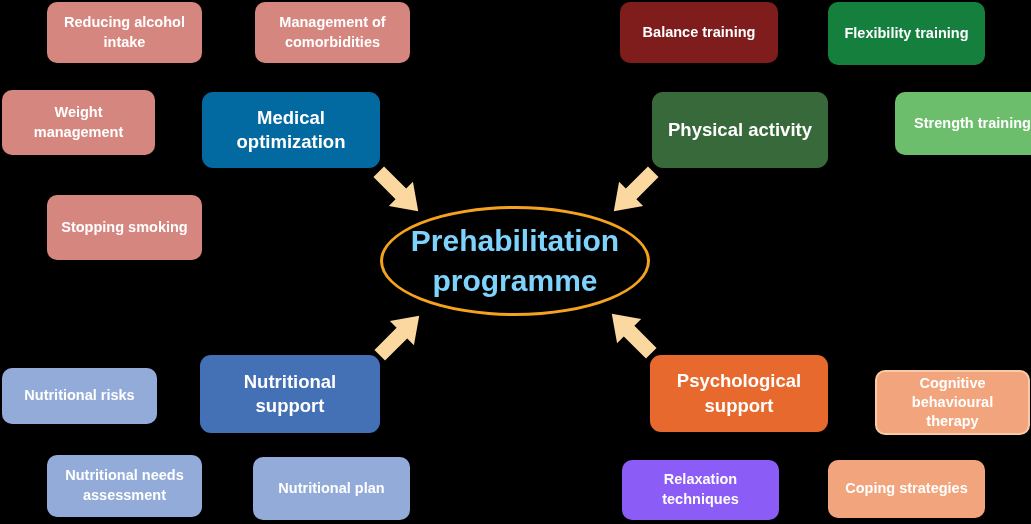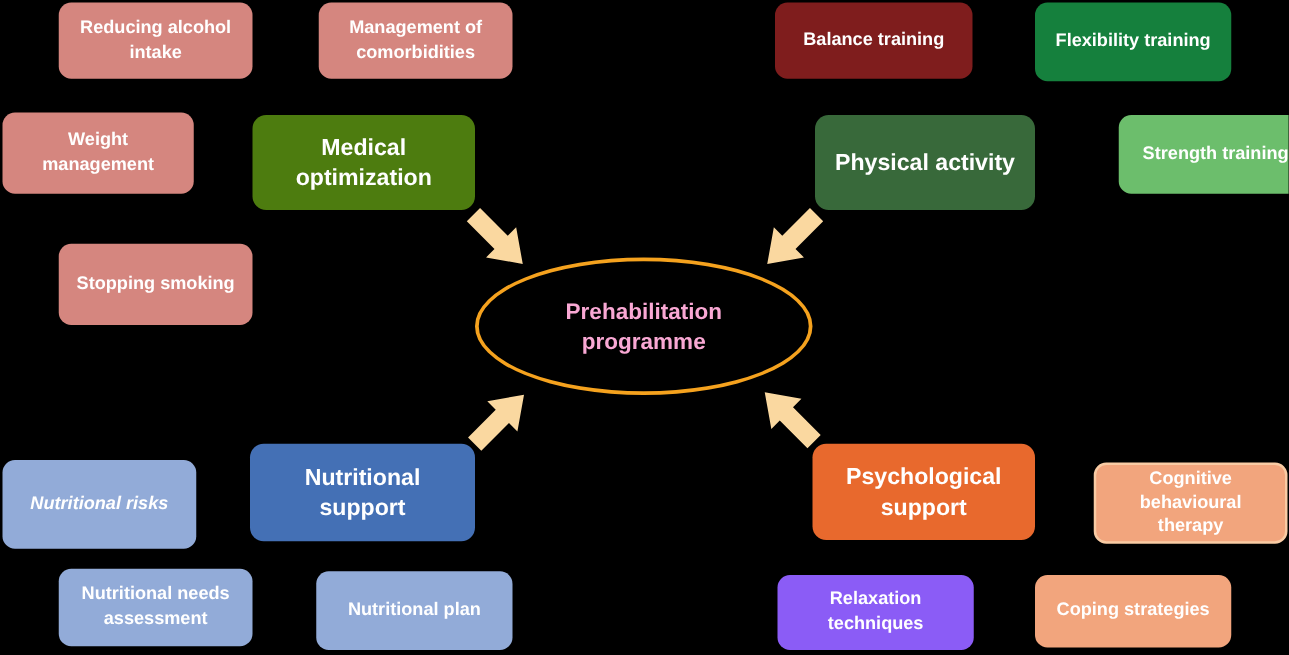--- a/index.html
+++ b/index.html
@@ -19,51 +19,51 @@
     line-height:1.35;
     box-sizing:border-box;
   }
   .sub{font-size:14.5px;}
   .main{font-size:18.5px;border-radius:11px;line-height:1.3;}
 
   
   #reducing-alcohol   {left:47px;  top:2px;   width:155px; height:61px; background:#D5867F; padding:0 10px;}
   #management-comorb  {left:255px; top:2px;   width:155px; height:61px; background:#D5867F; padding:0 10px;}
   #weight-management  {left:2px;   top:90px;  width:153px; height:65px; background:#D5867F; padding:0 16px;}
-  #medical-optimization{left:202px;top:92px;  width:178px; height:76px; background:#4d7c0f; padding:0 12px;}
+  #medical-optimization{left:202px;top:92px;  width:178px; height:76px; background:#0369a1; padding:0 12px;}
   #stopping-smoking   {left:47px;  top:195px; width:155px; height:65px; background:#D5867F; padding:0 8px;}
 
   
   #balance-training   {left:620px; top:2px;   width:158px; height:61px; background:#7f1d1d; padding:0 10px;}
   #flexibility-training{left:828px;top:2px;   width:157px; height:63px; background:#15803d; padding:0 10px;}
   #physical-activity  {left:652px; top:92px;  width:176px; height:76px; background:#38693A; padding:0 8px;}
   #strength-training  {left:875px; top:92px;  width:155px; height:63px; background:#6CBE6C; padding:0 10px;margin-left:20px;}
 
   
-  #nutritional-risks  {left:2px;   top:368px; width:155px; height:71px; background:#92ABD8; padding:0 10px;font-style:italic;}
+  #nutritional-risks  {left:2px;   top:368px; width:155px; height:56px; background:#92ABD8; padding:0 10px;}
   #nutritional-support{left:200px; top:355px; width:180px; height:78px; background:#4470B5; padding:0 8px;}
   #nutritional-needs  {left:47px;  top:455px; width:155px; height:62px; background:#92ABD8; padding:0 10px;}
   #nutritional-plan   {left:253px; top:457px; width:157px; height:63px; background:#92ABD8; padding:0 10px;}
 
   
   #psychological-support{left:650px;top:355px;width:178px; height:77px; background:#E8692D; padding:0 10px;}
   #cognitive-therapy  {left:875px; top:370px; width:155px; height:65px; background:#F2A57D; padding:0 18px; border:2px solid #F9CBA4; line-height:1.3;}
   #relaxation-techniques{left:622px;top:460px;width:157px; height:60px; background:#8b5cf6; padding:0 10px;}
   #coping-strategies  {left:828px; top:460px; width:157px; height:58px; background:#F2A57D; padding:0 10px;}
 
   
   #centre-ellipse{
     position:absolute;left:380px;top:206px;width:270px;height:110px;
     border:3.5px solid #F5A21E;border-radius:50%;
     display:flex;align-items:center;justify-content:center;
     box-sizing:border-box;
   }
   #centre-label{
     width:212px;text-align:center;
-    color:#f9a8d4;font-weight:bold;font-size:18px;line-height:1.35;
+    color:#7dd3fc;font-weight:bold;font-size:30px;line-height:1.35;
   }
 
   .arrow{position:absolute;width:64px;height:64px;}
   #arrow-tl{left:366px;top:159px;}
   #arrow-tr{left:602px;top:159px;}
   #arrow-bl{left:367px;top:304px;}
   #arrow-br{left:600px;top:302px;}
 </style>
 </head>
 <body>

